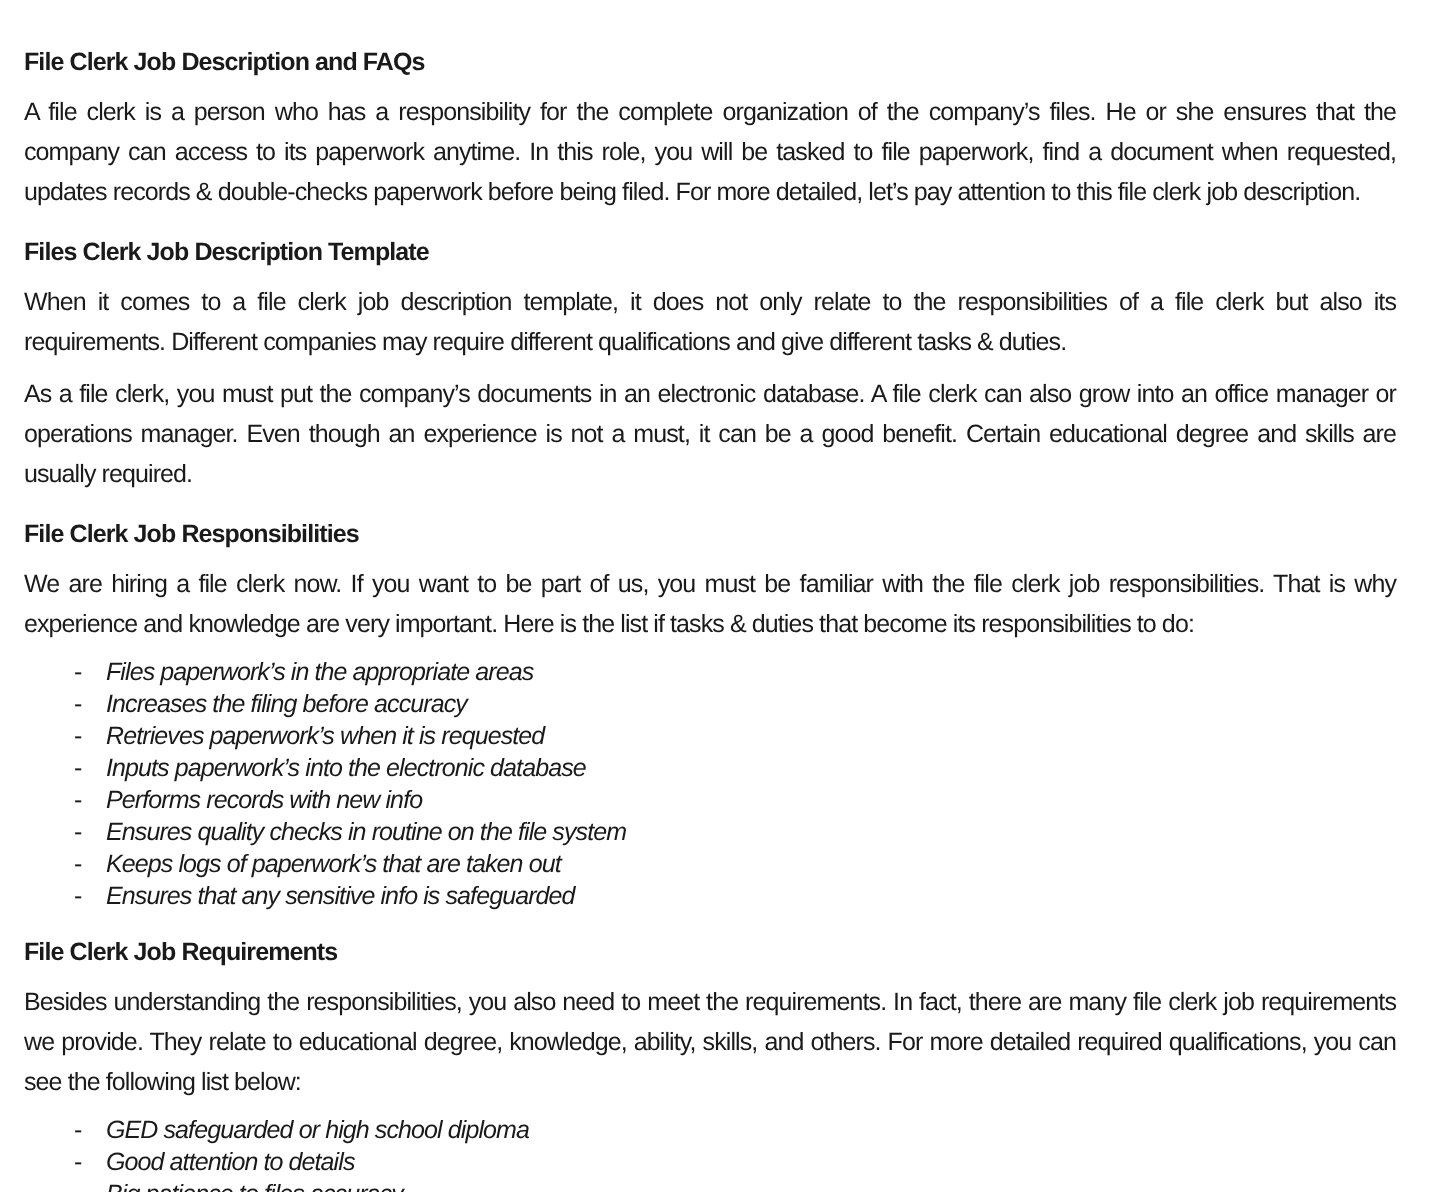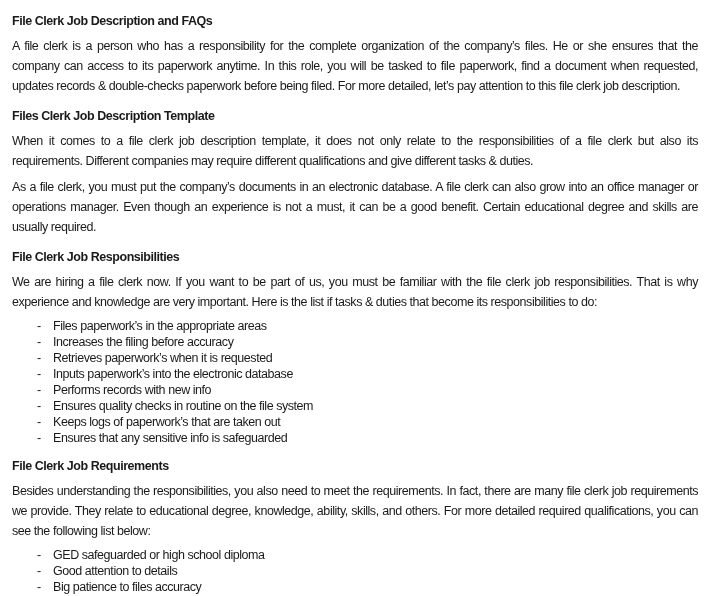--- a/index.html
+++ b/index.html
@@ -18,42 +18,42 @@
     letter-spacing: -0.45px;
     color: #1a1a1a;
     background: #ffffff;
   }
   .heading {
     font-weight: bold;
     line-height: 18px;
     margin: 11px 0 6px 0;
     text-align: left;
   }
-  .heading:first-child { margin-top: 0; }
+  .heading:first-child { margin-top: 10px; }
   p {
     line-height: 20px;
     margin: 0 0 6px 0;
     text-align: justify;
     text-justify: inter-word;
   }
   ul {
     list-style: none;
     margin: 2px 0 9px 0;
     padding: 0;
   }
   li {
     display: flex;
     line-height: 16px;
     padding-left: 25px;
   }
   li .marker {
     flex: 0 0 16px;
     width: 16px;
   }
-  li .li-text { flex: 1; }
+  li .li-text { flex: 1; font-style: italic; }
 </style>
 </head>
 <body>
 
 <div class="page">
 
   <div class="heading">File Clerk Job Description and FAQs</div>
 
   <p>A file clerk is a person who has a responsibility for the complete organization of the company’s files. He or she ensures that the company can access to its paperwork anytime. In this role, you will be tasked to file paperwork, find a document when requested, updates records &amp; double-checks paperwork before being filed. For more detailed, let’s pay attention to this file clerk job description.</p>
 

